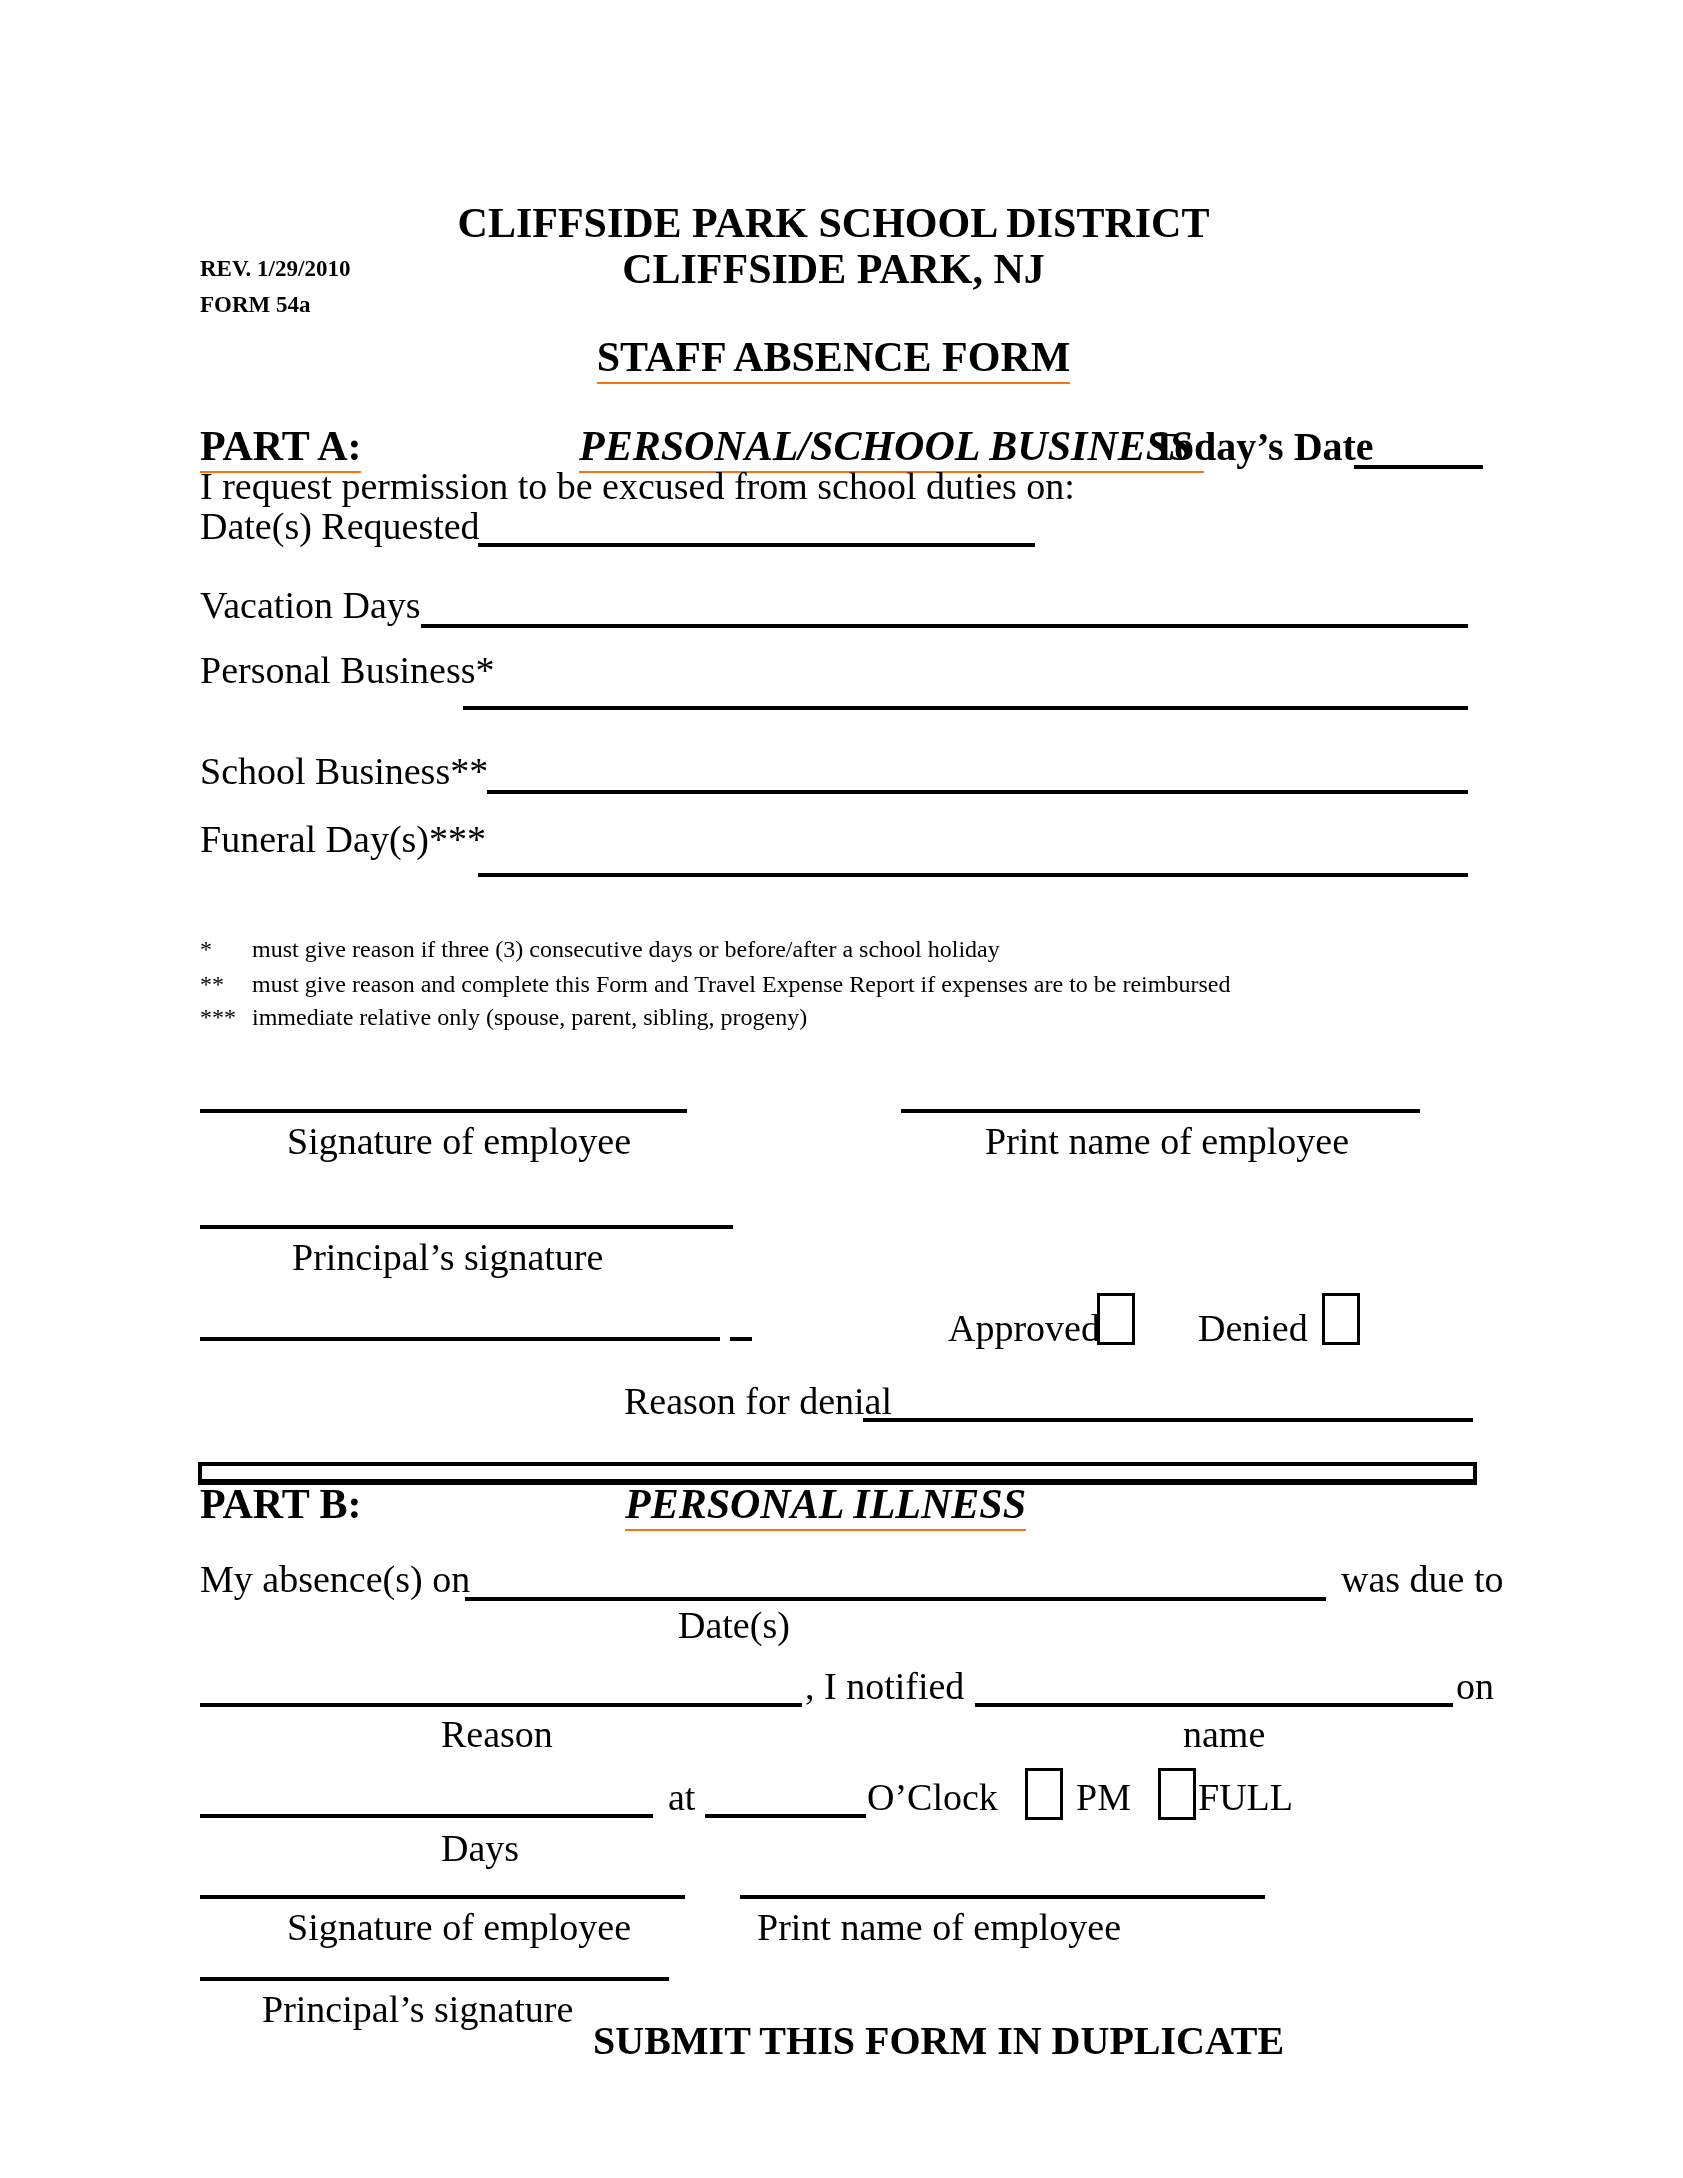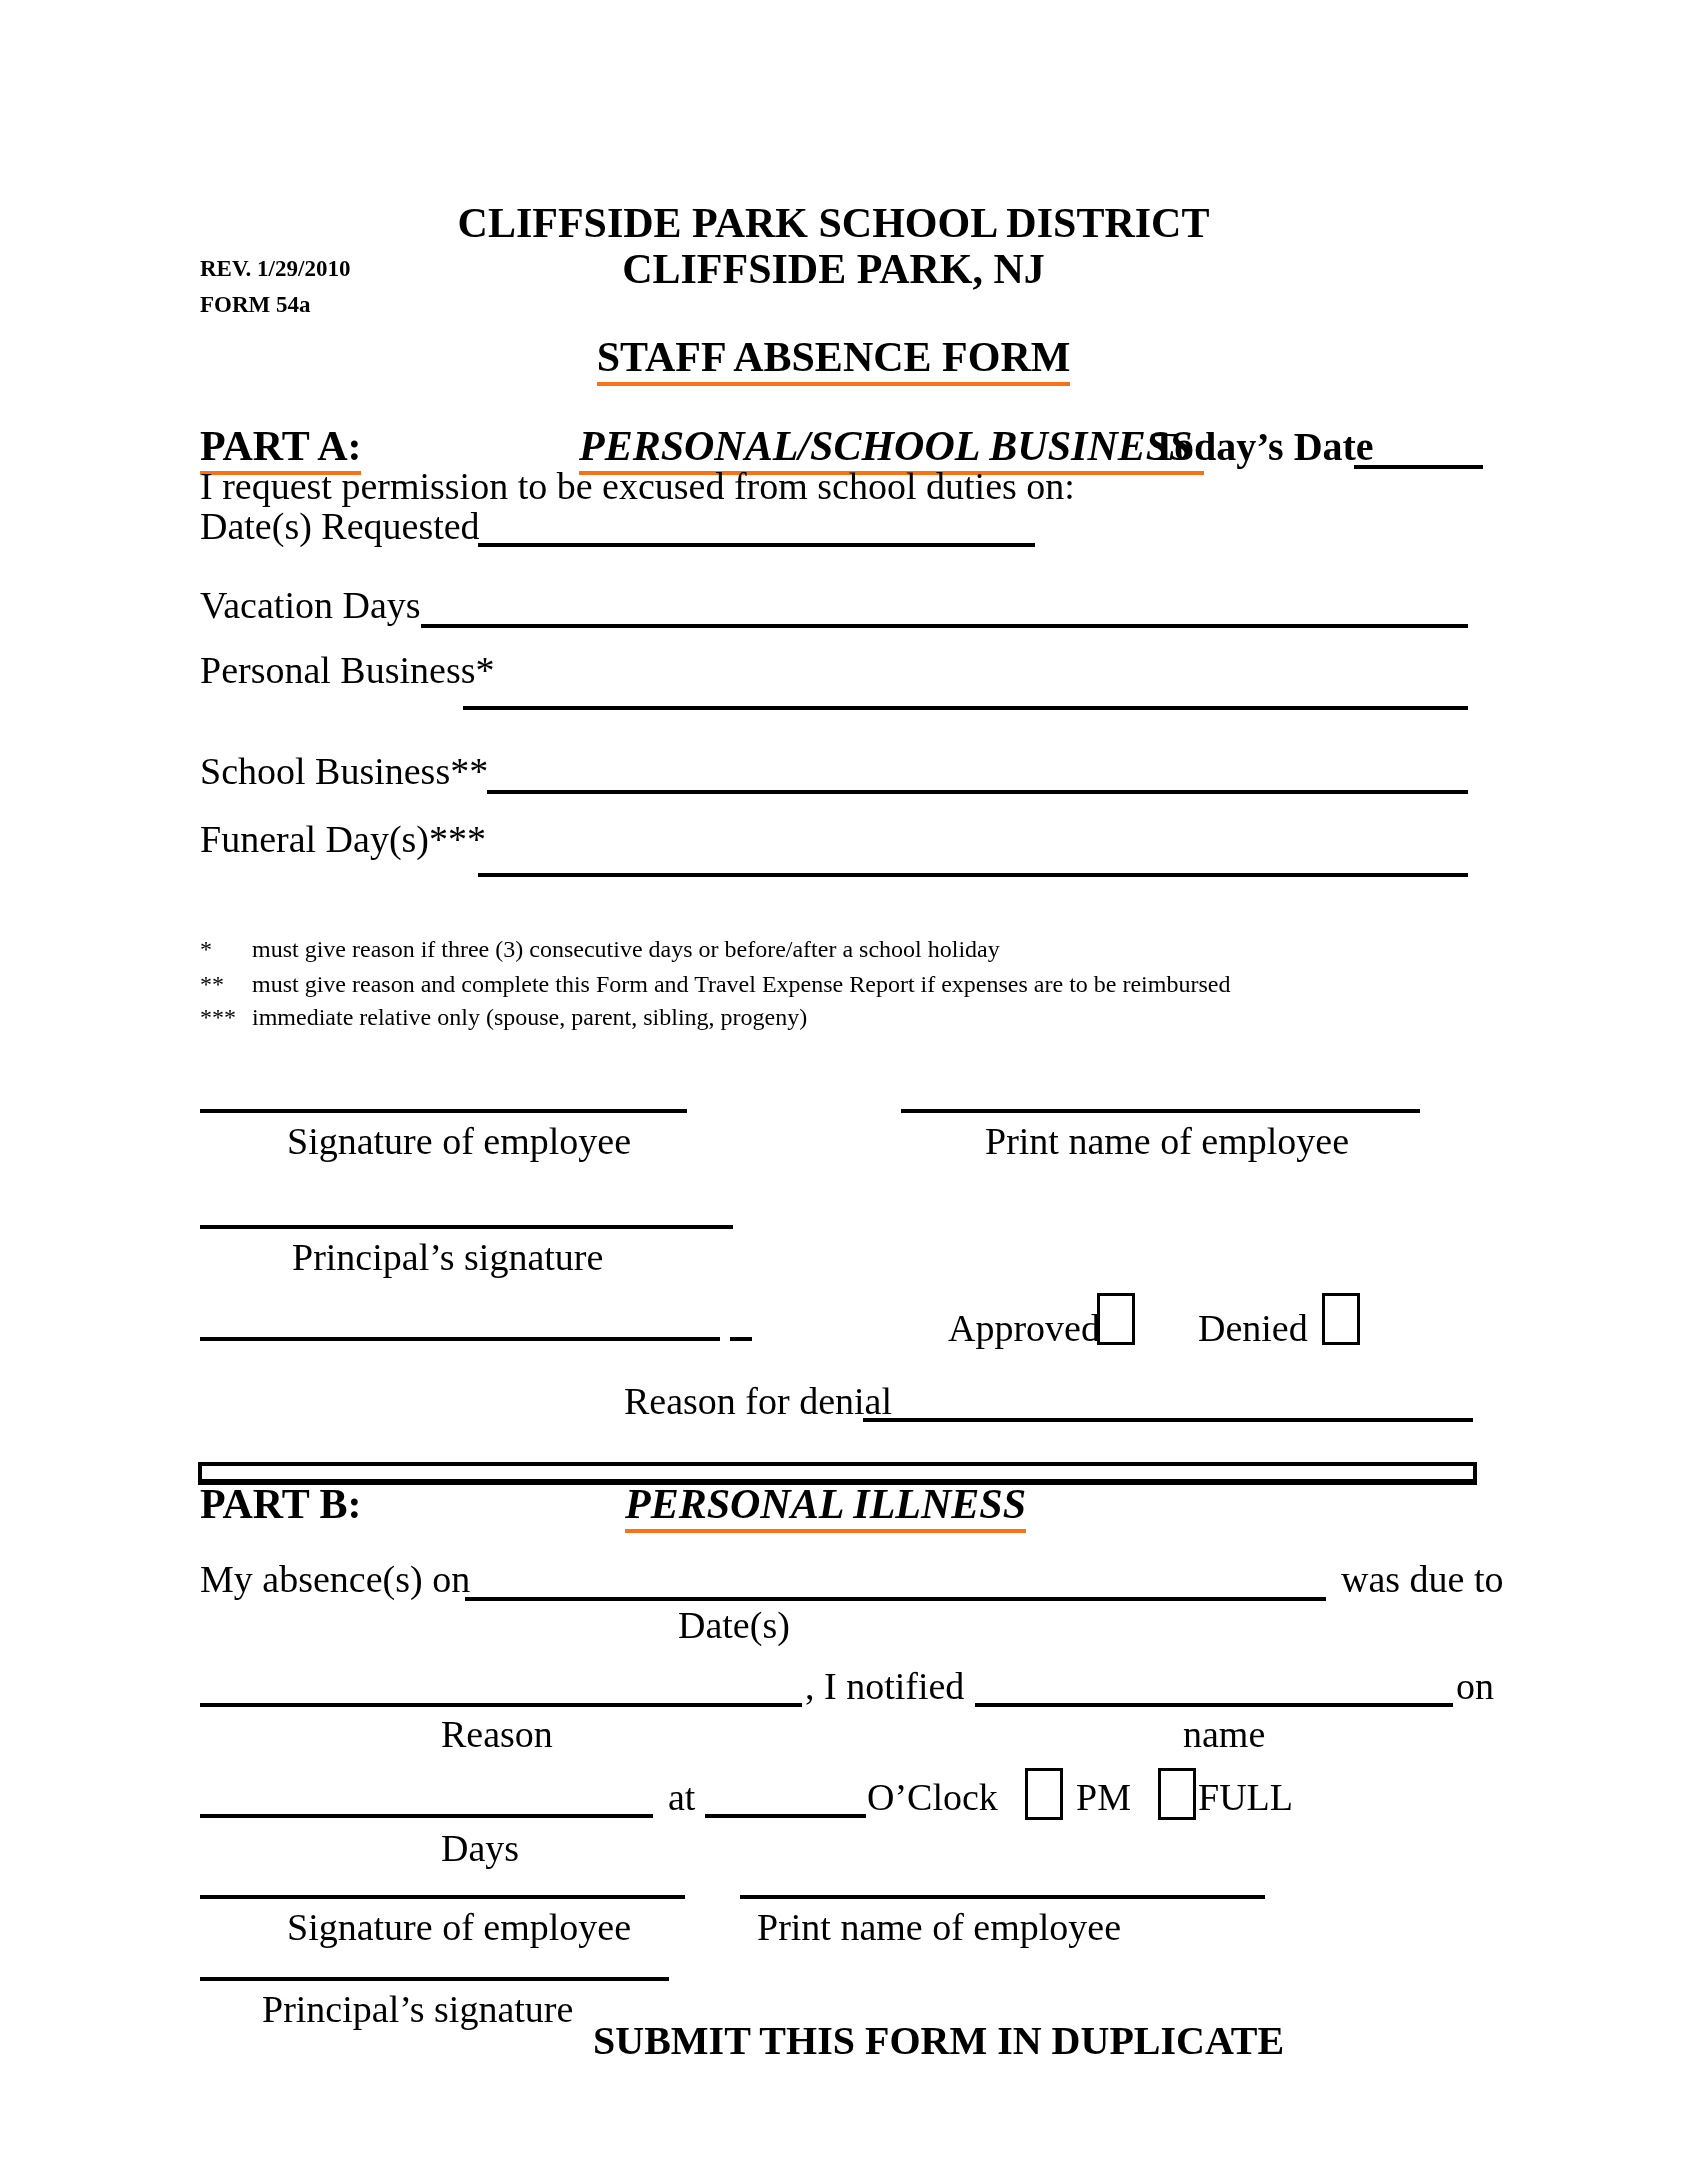--- a/index.html
+++ b/index.html
@@ -12,21 +12,21 @@
     overflow:hidden;
   }
   .abs{position:absolute;white-space:nowrap;line-height:1.05;}
   .b{font-weight:bold;}
   .bi{font-weight:bold;font-style:italic;}
   .t42{font-size:42px;}
   .t40{font-size:40px;}
   .t38{font-size:38px;}
   .t31{font-size:24px;}
   .t27{font-size:23px;}
-  .u4{display:inline-block;border-bottom:4px solid #f97316;padding-bottom:3px;}
+  .u4{display:inline-block;border-bottom:2px solid #f97316;padding-bottom:3px;}
   .blank{position:absolute;height:0;border-top:4px solid #000;}
   .cb{position:absolute;width:32px;height:46px;border:3px solid #000;background:#fff;}
   .centerband{position:absolute;left:198px;width:1271px;text-align:center;}
   .fnrow{position:absolute;left:200px;}
   .fnmark{display:inline-block;width:52px;}
   #divider-box{
     position:absolute;left:198px;top:1462px;width:1271px;height:13px;
     border-top:4px solid #000;border-bottom:6px solid #000;
     border-left:4px solid #000;border-right:4px solid #000;
     background:#fff;

